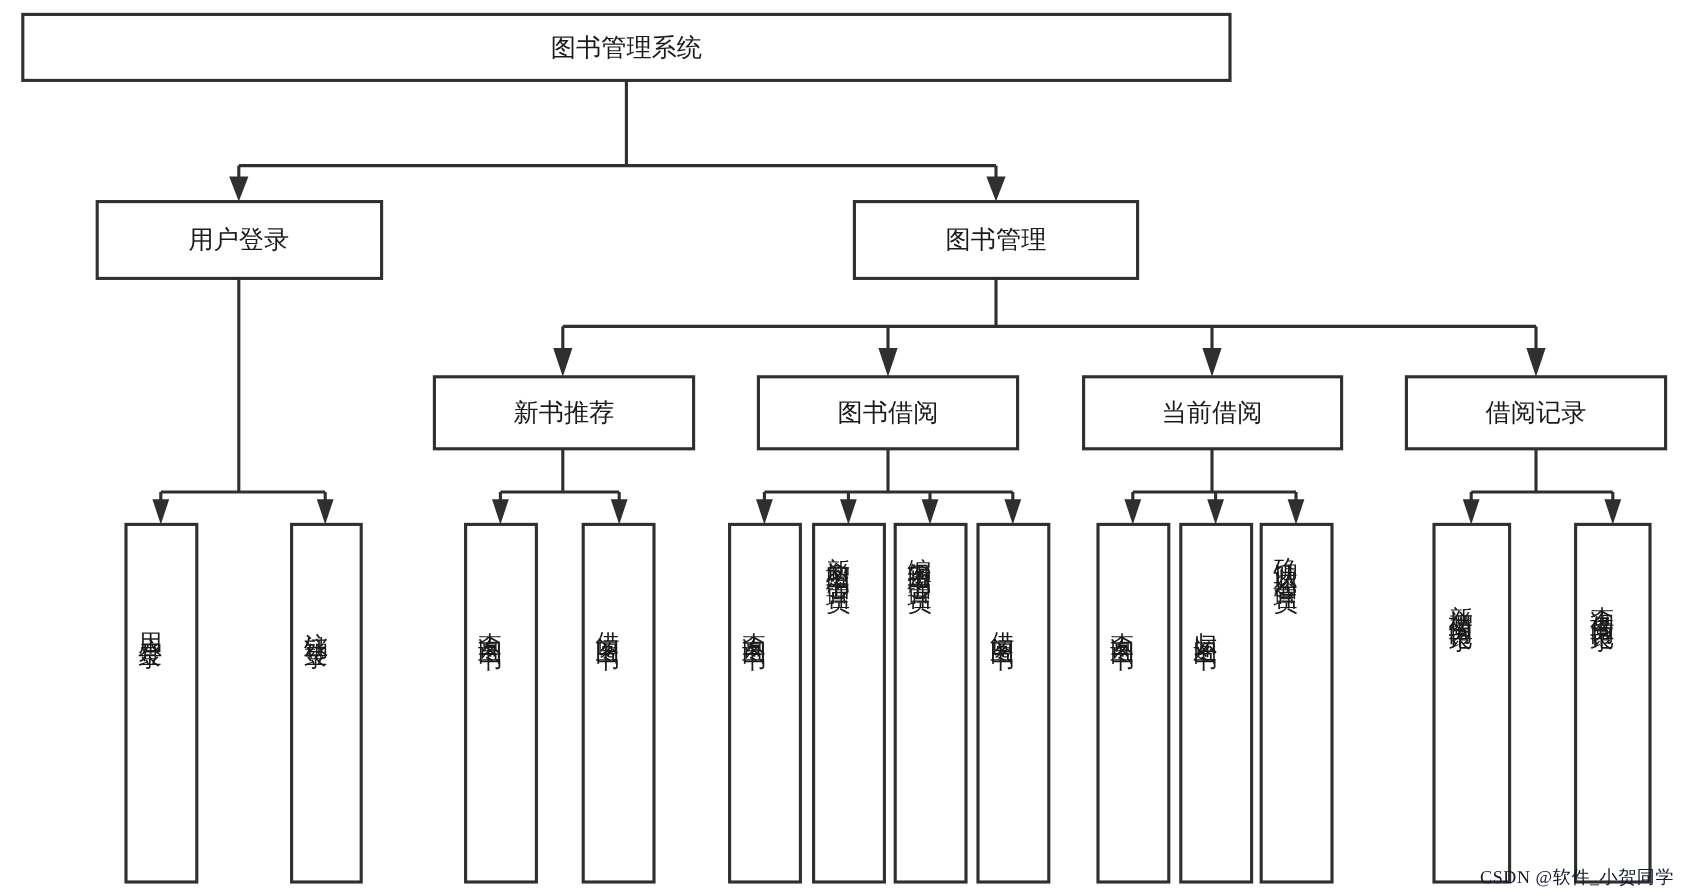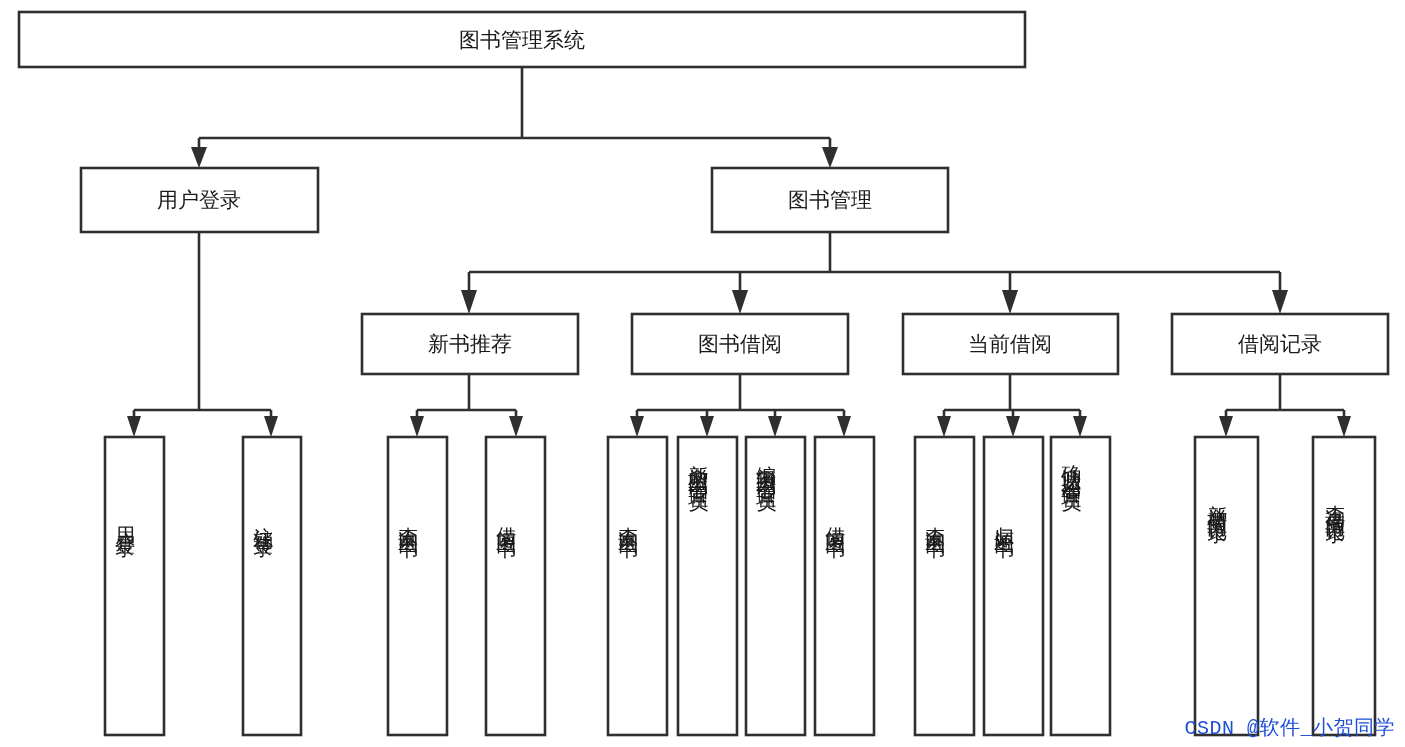--- a/index.html
+++ b/index.html
@@ -54,23 +54,23 @@
     fill: #1a1a1a;
     writing-mode: vertical-rl;
     text-orientation: upright;
     letter-spacing: 4px;
     white-space: pre;
   }
   .watermark {
     position: absolute;
     right: 10px;
     bottom: 6px;
-    font-family: Liberation Mono, monospace;
-    font-size: 20px;
-    color: #1d4ed8;
+    font-family: Liberation Serif, serif;
+    font-size: 15px;
+    color: #0f172a;
     letter-spacing: 0.5px;
     pointer-events: none;
     user-select: none;
   }
 </style>
 </head>
 <body>
 
 <div id="diagram-root">
 

